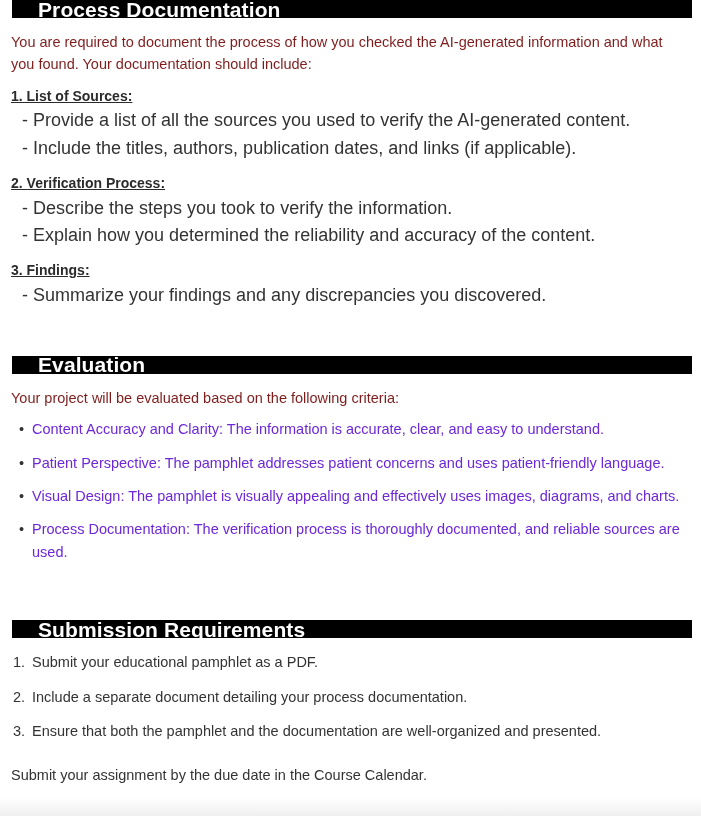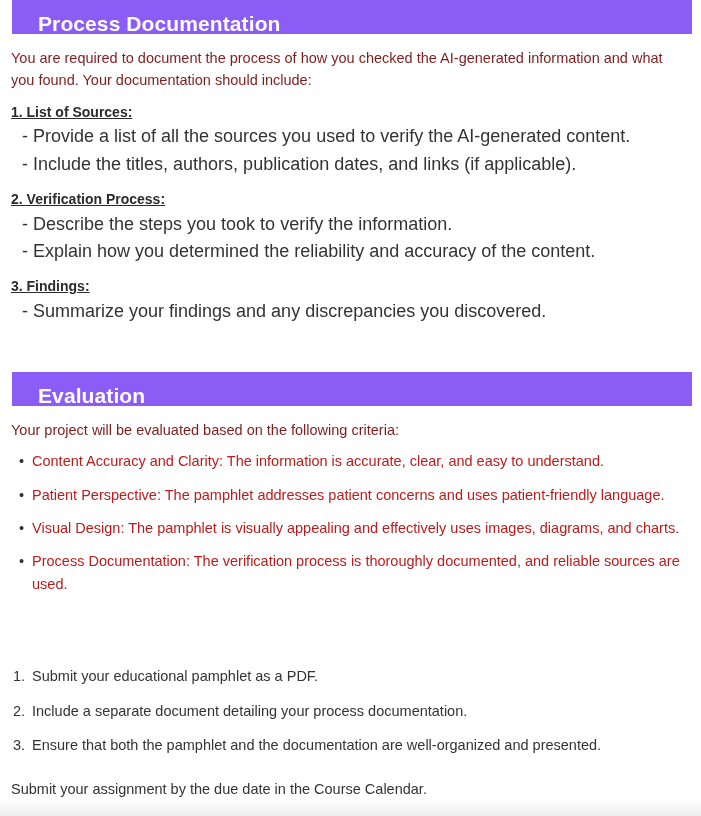--- a/index.html
+++ b/index.html
@@ -19,24 +19,24 @@
     position: relative;
     width: 701px;
     height: 816px;
     background: #ffffff;
     box-sizing: border-box;
   }
 
   
   .section-header {
     margin: 0 9px 0 12px;
-    background: #8b5cf6;
-    height: 34px;
+    background: #000000;
+    height: 18px;
     display: flex;
-    align-items: flex-end;
+    align-items: center;
     box-sizing: border-box;
   }
   .section-header .title {
     color: #ffffff;
     font-size: 21px;
     font-weight: bold;
     padding-left: 26px;
     letter-spacing: 0.1px;
     line-height: 1;
   }
@@ -71,21 +71,21 @@
     padding-left: 11px;
   }
 
   
   ul.bullets {
     margin: 0;
     padding: 0 18px 0 32px;
     list-style: none;
   }
   ul.bullets > li {
-    color: #b91c1c;
+    color: #6d28d9;
     font-size: 14.5px;
     line-height: 1.55;
     margin: 0 0 11px 0;
     position: relative;
   }
   ul.bullets > li::before {
     content: "\2022";
     position: absolute;
     left: -13px;
     top: 0;
@@ -195,20 +195,23 @@
       <li>Content Accuracy and Clarity: The information is accurate, clear, and easy to understand.</li>
       <li>Patient Perspective: The pamphlet addresses patient concerns and uses patient-friendly language.</li>
       <li>Visual Design: The pamphlet is visually appealing and effectively uses images, diagrams, and charts.</li>
       <li>Process Documentation: The verification process is thoroughly documented, and reliable sources are used.</li>
     </ul>
   </div>
 
   <div class="gap-section"></div>
 
   <div>
+    <div class="section-header">
+      <span class="title">Submission Requirements</span>
+    </div>
 
     <div class="gap-after-header"></div>
 
     <ol class="numbers">
       <li>Submit your educational pamphlet as a PDF.</li>
       <li>Include a separate document detailing your process documentation.</li>
       <li>Ensure that both the pamphlet and the documentation are well-organized and presented.</li>
     </ol>
 
     <div class="gap-sm"></div>

